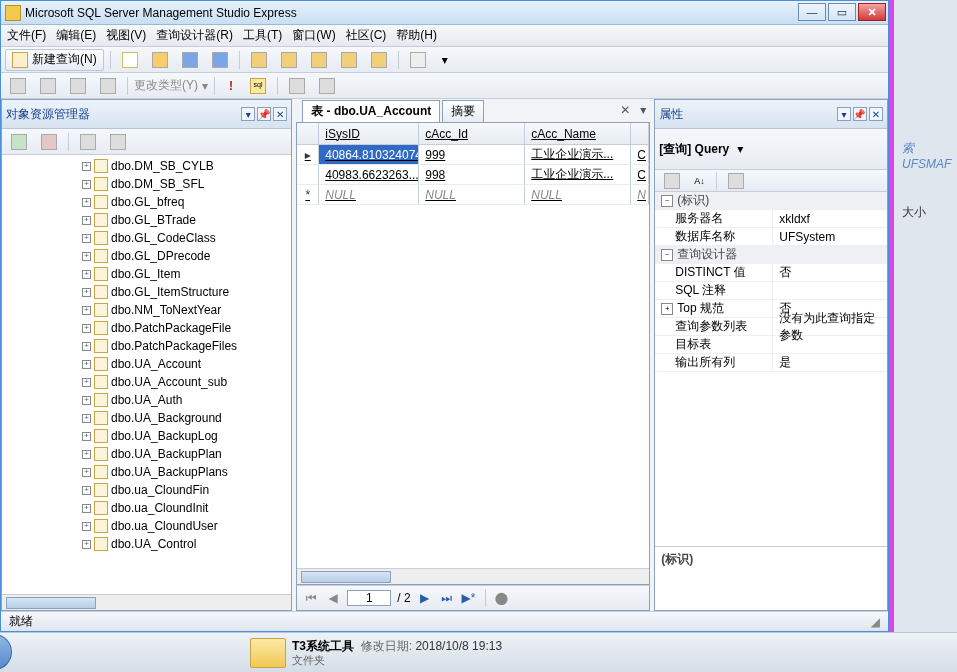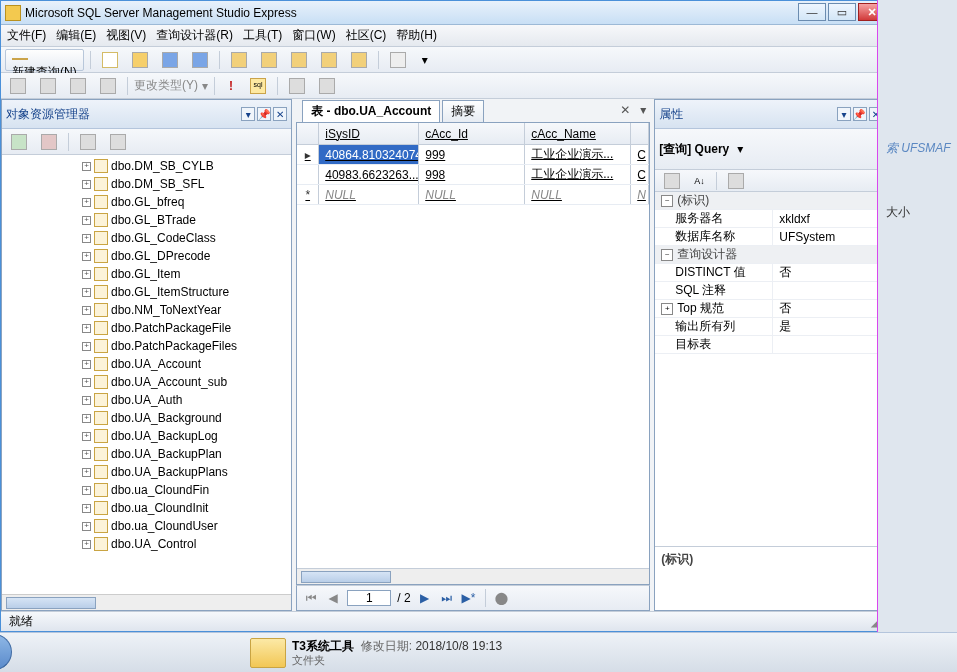--- a/index.html
+++ b/index.html
@@ -12,21 +12,21 @@
 .winbtns{display:flex;gap:2px;position:absolute;right:2px;top:2px;}
 .winbtn{width:28px;height:18px;border:1px solid #6b8cb0;background:linear-gradient(#eef6ff,#d3e6f7);display:flex;align-items:center;justify-content:center;font-size:11px;color:#333;}
 .winbtn.close{background:linear-gradient(#f6a3a3,#d13a3a);border-color:#a02020;color:#fff;font-weight:bold;}
 
 .menubar{height:22px;background:linear-gradient(#f7f8fa,#e5e9ef);display:flex;align-items:center;padding:0 6px;gap:10px;border-bottom:1px solid #c4cdd9;}
 .menuitem{color:#000;cursor:pointer;}
 
 .toolrow{height:26px;background:linear-gradient(#f6f8fb,#e7ecf3);display:flex;align-items:center;padding:0 4px;gap:4px;border-bottom:1px solid #c4cdd9;}
 .tbtn{height:20px;min-width:20px;padding:0 4px;display:flex;align-items:center;justify-content:center;border:1px solid transparent;}
 .tbtn .ic{width:16px;height:16px;background:#ddd;border:1px solid #aaa;}
-.newq{border:1px solid #b8c7da;background:linear-gradient(#fefefe,#e7ecf3);padding:8px 6px;height:22px;display:flex;align-items:flex-start;gap:4px;border-radius:2px;flex-direction:column;}
+.newq{border:1px solid #b8c7da;background:linear-gradient(#fefefe,#e7ecf3);padding:8px 6px;height:22px;display:flex;align-items:center;gap:4px;border-radius:2px;}
 .newq .ic{width:16px;height:16px;background:#fef0cc;border:1px solid #caa34a;}
 .sep{width:1px;height:18px;background:#c4cdd9;margin:0 2px;}
 .toolrow2 .ttext{color:#888;}
 
 .main{flex:1;display:flex;background:#f1f3f6;position:relative;min-height:0;}
 .pane{display:flex;flex-direction:column;border:1px solid #8aa2bf;background:#fff;margin:0;}
 .pane-title{height:20px;background:linear-gradient(#eef3fa,#d7e3f1);display:flex;align-items:center;padding:14px 4px;font-size:11px;color:#15428b;border-bottom:1px solid #b4c5dc;}
 .pane-title .spacer{flex:1;}
 .pane-btn{width:14px;height:14px;display:flex;align-items:center;justify-content:center;font-size:10px;border:1px solid #8aa2bf;background:#f0f5fb;margin-left:2px;cursor:pointer;}
 
@@ -67,21 +67,21 @@
 .prow .k{width:118px;border-right:1px solid #eceff4;padding-left:20px;color:#000;display:flex;align-items:center;}
 .prow.cat .k{padding-left:6px;color:#444;font-weight:normal;background:#eef0f3;width:100%;}
 .prow.cat{background:#eef0f3;}
 .prow .toggle{width:12px;height:12px;border:1px solid #888;background:#fff;display:inline-flex;align-items:center;justify-content:center;font-size:8px;margin-right:4px;}
 .prow .v{flex:1;padding-left:6px;display:flex;align-items:center;}
 .prop-desc{height:64px;border-top:1px solid #c4cdd9;padding:4px 6px;font-weight:bold;color:#444;}
 
 .status{height:20px;background:linear-gradient(#f6f8fb,#dfe5ee);border-top:1px solid #c4cdd9;display:flex;align-items:center;padding:0 8px;font-size:11px;}
 .status .grip{margin-left:auto;color:#888;}
 
-.desk{position:absolute;right:0;top:0;width:80px;height:632px;background:#dfe6ee;border-left:1px solid #d946ef;}
+.desk{position:absolute;right:0;top:0;width:68px;height:632px;background:#dfe6ee;border-left:5px solid #d946ef;}
 .desk .lbl{position:absolute;top:140px;left:8px;color:#5b88c2;font-style:italic;}
 .desk .lbl2{position:absolute;top:204px;left:8px;color:#333;}
 
 .taskbar{position:absolute;left:0;bottom:0;height:40px;width:957px;background:linear-gradient(#eef2f7,#d5dde7);border-top:1px solid #b4c5dc;display:flex;align-items:center;}
 .taskbar .fld{width:36px;height:30px;background:linear-gradient(#fce9a6,#f2c755);border:1px solid #c9a443;margin-left:250px;margin-right:6px;border-radius:2px;}
 .taskbar .info{display:flex;flex-direction:column;justify-content:center;line-height:14px;}
 .taskbar .info .sub{color:#666;font-size:11px;}
 .taskbar .orb{position:absolute;left:-6px;bottom:2px;width:18px;height:36px;border-radius:0 18px 18px 0;background:linear-gradient(#8fb8e6,#5a8acb);border:1px solid #3e6aa3;}
 </style>
 </head>
@@ -431,26 +431,30 @@
           </div>
           <div class="prow">
             <div class="k">SQL 注释</div>
             <div class="v"></div>
           </div>
           <div class="prow">
             <div class="k" style="padding-left:6px"><span class="toggle">+</span>Top 规范</div>
             <div class="v">否</div>
           </div>
           <div class="prow">
+            <div class="k">查询参数列表</div>
+            <div class="v">没有为此查询指定参数</div>
+          </div>
+          <div class="prow">
+            <div class="k">目标表</div>
+            <div class="v"></div>
+          </div>
+          <div class="prow">
             <div class="k">输出所有列</div>
             <div class="v">是</div>
-          </div>
-          <div class="prow">
-            <div class="k">目标表</div>
-            <div class="v"></div>
           </div>
         </div>
       <div class="prop-desc">
         <span>(标识)</span>
       </div>
     </div>
   </div>
 
   <div class="status">
     <span>就绪</span>

